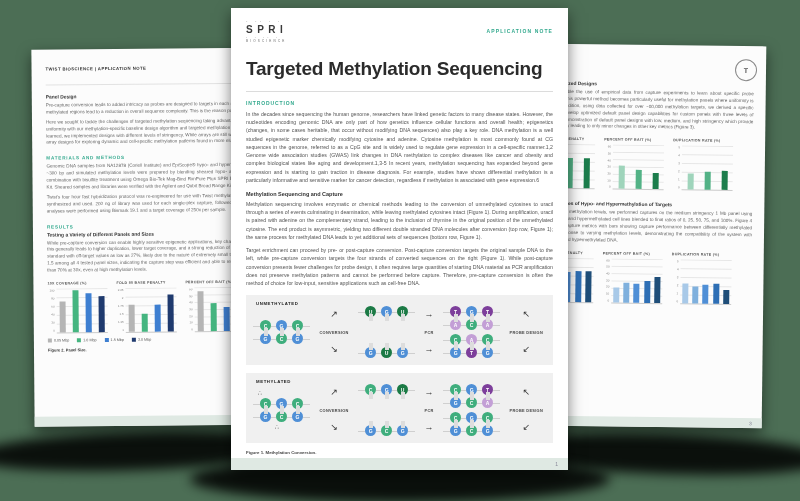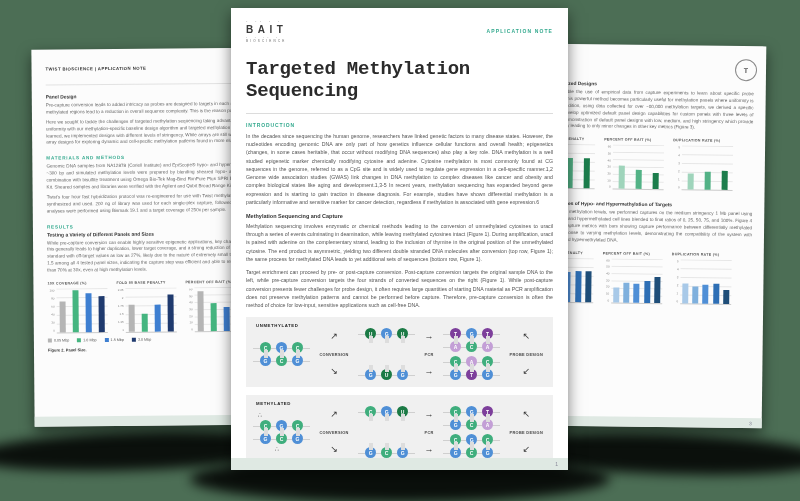--- a/index.html
+++ b/index.html
@@ -15,21 +15,21 @@
   p{margin:0;}
   .teal{color:#33a98e;}
   .justify{text-align:justify;}
   
   .c-header{display:flex;justify-content:space-between;align-items:flex-start;margin-top:11px;}
   .logo{color:#3a3a3a;line-height:1;}
   .logo .dots{font-size:5px;letter-spacing:3px;color:#555;}
   .logo .word{font-size:10px;font-weight:bold;letter-spacing:4.5px;margin:1px 0;}
   .logo .sub{font-size:3px;letter-spacing:2.2px;color:#666;}
   .badge{font-size:5px;font-weight:bold;letter-spacing:1.1px;margin-top:9px;}
-  .c-title{margin-top:15px;font-size:19px;font-weight:800;color:#2b2b2b;letter-spacing:-.2px;font-family:Liberation Mono, monospace;}
+  .c-title{margin-top:15px;font-size:19px;font-weight:800;color:#2b2b2b;letter-spacing:-.2px;}
   .c-divider{border-bottom:1px solid #dcdcdc;margin-top:11px;}
   .sec-head{font-size:5px;font-weight:bold;letter-spacing:.9px;margin-top:8px;}
   .body-text{font-size:5.2px;line-height:1.58;color:#555;margin-top:4px;}
   .sub-head{font-size:5.5px;font-weight:bold;color:#333;margin-top:7px;}
   
   .fig-box{background:#f0f0f0;height:70px;margin-top:8px;padding:6px 10px;box-sizing:border-box;position:relative;}
   .fig-label{font-size:4.3px;font-weight:bold;letter-spacing:.6px;color:#222;}
   .diagram{display:flex;justify-content:space-between;align-items:center;height:52px;}
   .duplex{display:flex;flex-direction:column;gap:2px;position:relative;}
   .strand{display:flex;gap:5px;align-items:center;position:relative;padding:0 4px;}
@@ -304,21 +304,21 @@
   </div>
   <div class="footer-band">
     <span class="page-num">3</span>
   </div>
 </div>
 
 <div class="page" id="center-page">
   <div class="c-header">
     <div class="logo">
       <div class="dots">· ·· · ·</div>
-      <div class="word">BAIT</div>
+      <div class="word">SPRI</div>
       <div class="dots" style="font-size:4px;">· · ·· ·</div>
       <div class="sub">BIOSCIENCE</div>
     </div>
     <div class="badge teal">APPLICATION NOTE</div>
   </div>
   <div class="c-title">Targeted Methylation Sequencing</div>
   <div class="c-divider"></div>
   <div class="sec-head teal">INTRODUCTION</div>
   <p class="body-text justify">In the decades since sequencing the human genome, researchers have linked genetic factors to many disease states. However, the nucleotides encoding genomic DNA are only part of how genetics influence cellular functions and overall health; epigenetics (changes, in some cases heritable, that occur without modifying DNA sequences) also play a key role. DNA methylation is a well studied epigenetic marker chemically modifying cytosine and adenine. Cytosine methylation is most commonly found at CG sequences in the genome, referred to as a CpG site and is widely used to regulate gene expression in a cell-specific manner.1,2 Genome wide association studies (GWAS) link changes in DNA methylation to complex diseases like cancer and obesity and complex biological states like aging and development.1,3-5 In recent years, methylation sequencing has expanded beyond gene expression and is starting to gain traction in disease diagnosis. For example, studies have shown differential methylation is a particularly informative and sensitive marker for cancer detection, regardless if methylation is associated with gene expression.6</p>
   <div class="sub-head">Methylation Sequencing and Capture</div>

